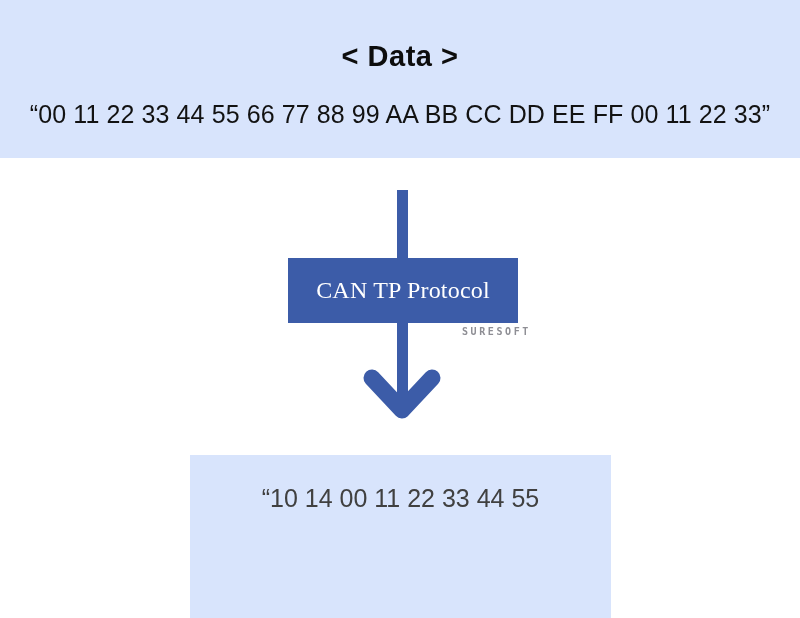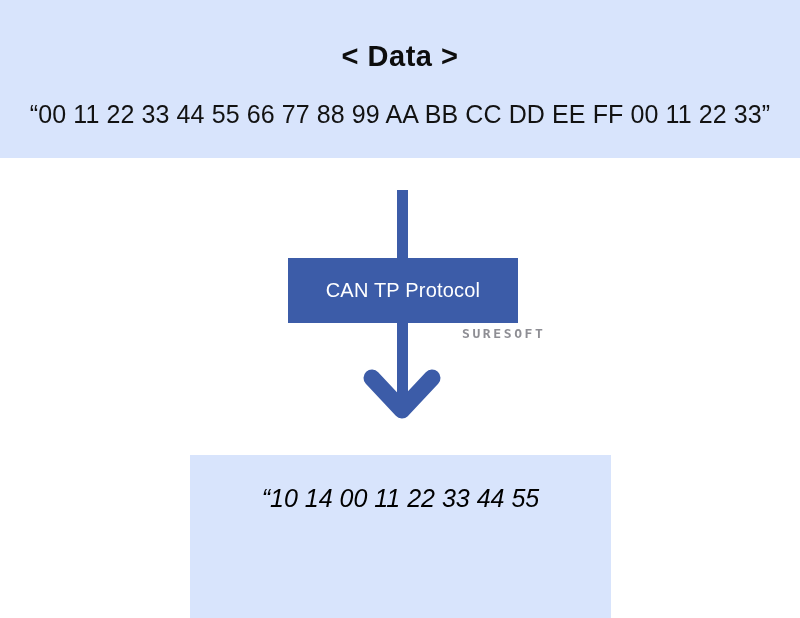--- a/index.html
+++ b/index.html
@@ -72,30 +72,31 @@
     top: 258px;
     width: 230px;
     height: 65px;
     background: #3c5ca8;
     display: flex;
     align-items: center;
     justify-content: center;
   }
   .protocol-label {
     color: #ffffff;
-    font-size: 20px;
+    font-size: 24px;
     font-weight: normal;
     letter-spacing: 0.2px;
     white-space: nowrap;
+    font-family: Liberation Serif, serif;
   }
   .watermark {
     position: absolute;
     left: 462px;
     top: 326px;
-    font-size: 13px;
+    font-size: 10px;
     font-weight: bold;
     letter-spacing: 2.6px;
     color: #8e8e94;
     font-family: "DejaVu Sans Mono", monospace;
     white-space: nowrap;
   }
 
   
   .result-box {
     position: absolute;
@@ -107,24 +108,23 @@
   }
   .result-lines {
     position: absolute;
     left: 190px;
     top: 478px;
     width: 421px;
     text-align: center;
   }
   .result-line {
     font-size: 25px;
-    color: #000000;
+    color: #404040;
     line-height: 41px;
     white-space: nowrap;
-    font-style: italic;
   }
 </style>
 </head>
 <body>
 
 <div id="diagram">
 
   <div class="top-band">
     <div class="data-title">&lt; Data &gt;</div>
     <div class="data-string">“00 11 22 33 44 55 66 77 88 99 AA BB CC DD EE FF 00 11 22 33”</div>

